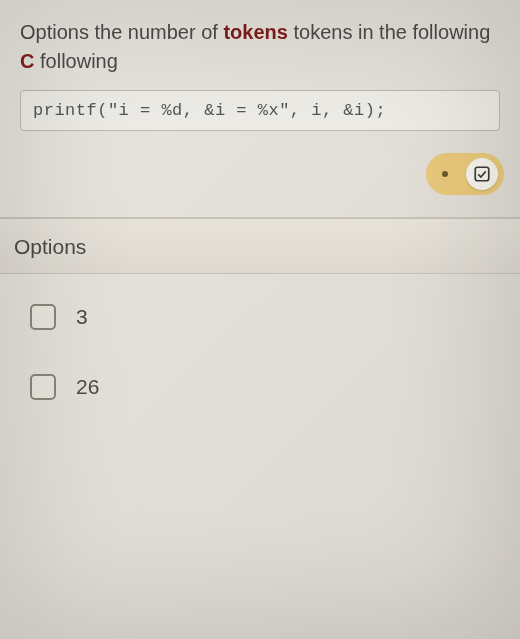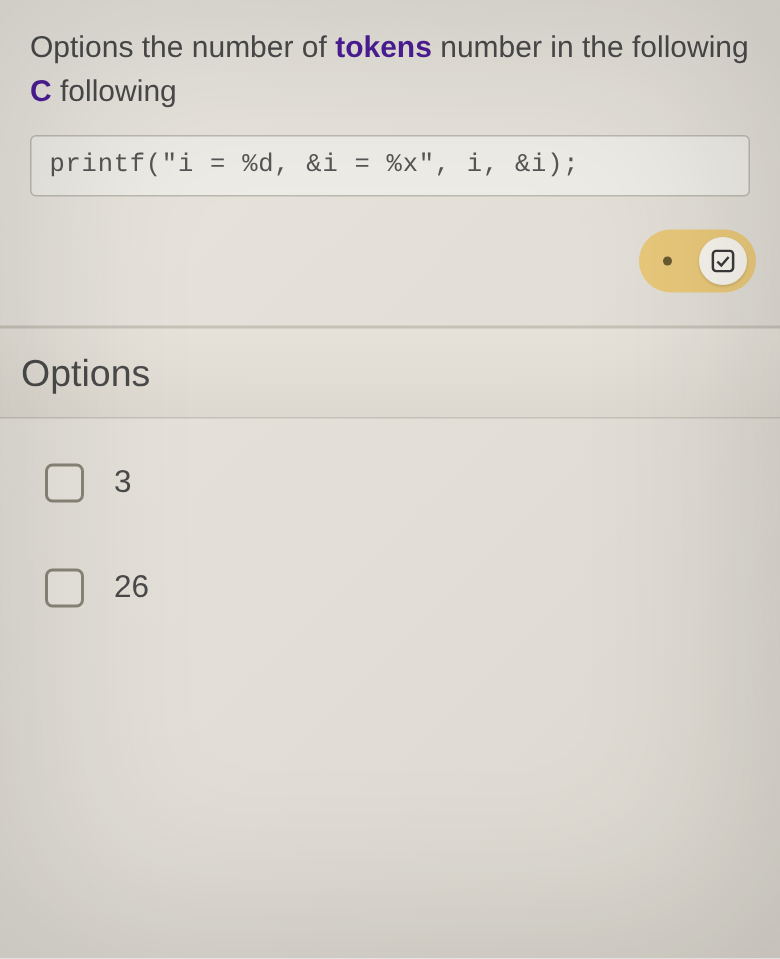--- a/index.html
+++ b/index.html
@@ -13,21 +13,21 @@
   }
   .question-area {
     padding: 18px 20px 0 20px;
   }
   .question-text {
     font-size: 20px;
     color: #4a4a4a;
     line-height: 1.45;
     margin-bottom: 14px;
   }
-  .bold { font-weight: 700; color: #4c1d95; }
+  .bold { font-weight: 700; color: #7f1d1d; }
   .code-box {
     border: 1px solid #bdb8ae;
     border-radius: 4px;
     background: #ecebe5;
     padding: 10px 12px;
     font-family: ui-monospace, "SFMono-Regular", Consolas, "Liberation Mono", Menlo, monospace;
     font-size: 17px;
     color: #555;
     letter-spacing: 0.5px;
   }
@@ -65,21 +65,21 @@
     box-shadow: 0 1px 2px rgba(0,0,0,0.15);
   }
   .toggle .knob svg { width: 18px; height: 18px; }
   .divider {
     height: 1px;
     background: #c7c2b8;
     width: 100%;
   }
   .options-header {
     padding: 16px 14px 14px 14px;
-    font-size: 25px;
+    font-size: 21px;
     color: #4a4a4a;
     border-top: 1px solid #c7c2b8;
     border-bottom: 1px solid #c7c2b8;
     background: linear-gradient(180deg, #e6e2da 0%, #ded9d0 100%);
   }
   .options-list {
     padding: 8px 0;
   }
   .option-row {
     display: flex;
@@ -104,21 +104,21 @@
     inset: 0;
     pointer-events: none;
     box-shadow: inset 0 0 120px 20px rgba(0,0,0,0.12);
   }
 </style>
 </head>
 <body>
 
 <div class="question-area">
   <p class="question-text">
-    <span>Options the number of </span><span class="bold">tokens</span><span> number in the following </span><span class="bold">C</span><span> following</span>
+    <span>Options the number of </span><span class="bold">tokens</span><span> tokens in the following </span><span class="bold">C</span><span> following</span>
   </p>
   <div class="code-box">printf("i = %d, &amp;i = %x", i, &amp;i);</div>
 </div>
 
 <div class="toggle-row">
   <div class="toggle">
     <span class="dot"></span>
     <span class="knob">
       <svg viewBox="0 0 24 24" fill="none" stroke="#3a3a3a" stroke-width="2.2">
         <rect x="3" y="3" width="18" height="18" rx="3" ry="3"></rect>

